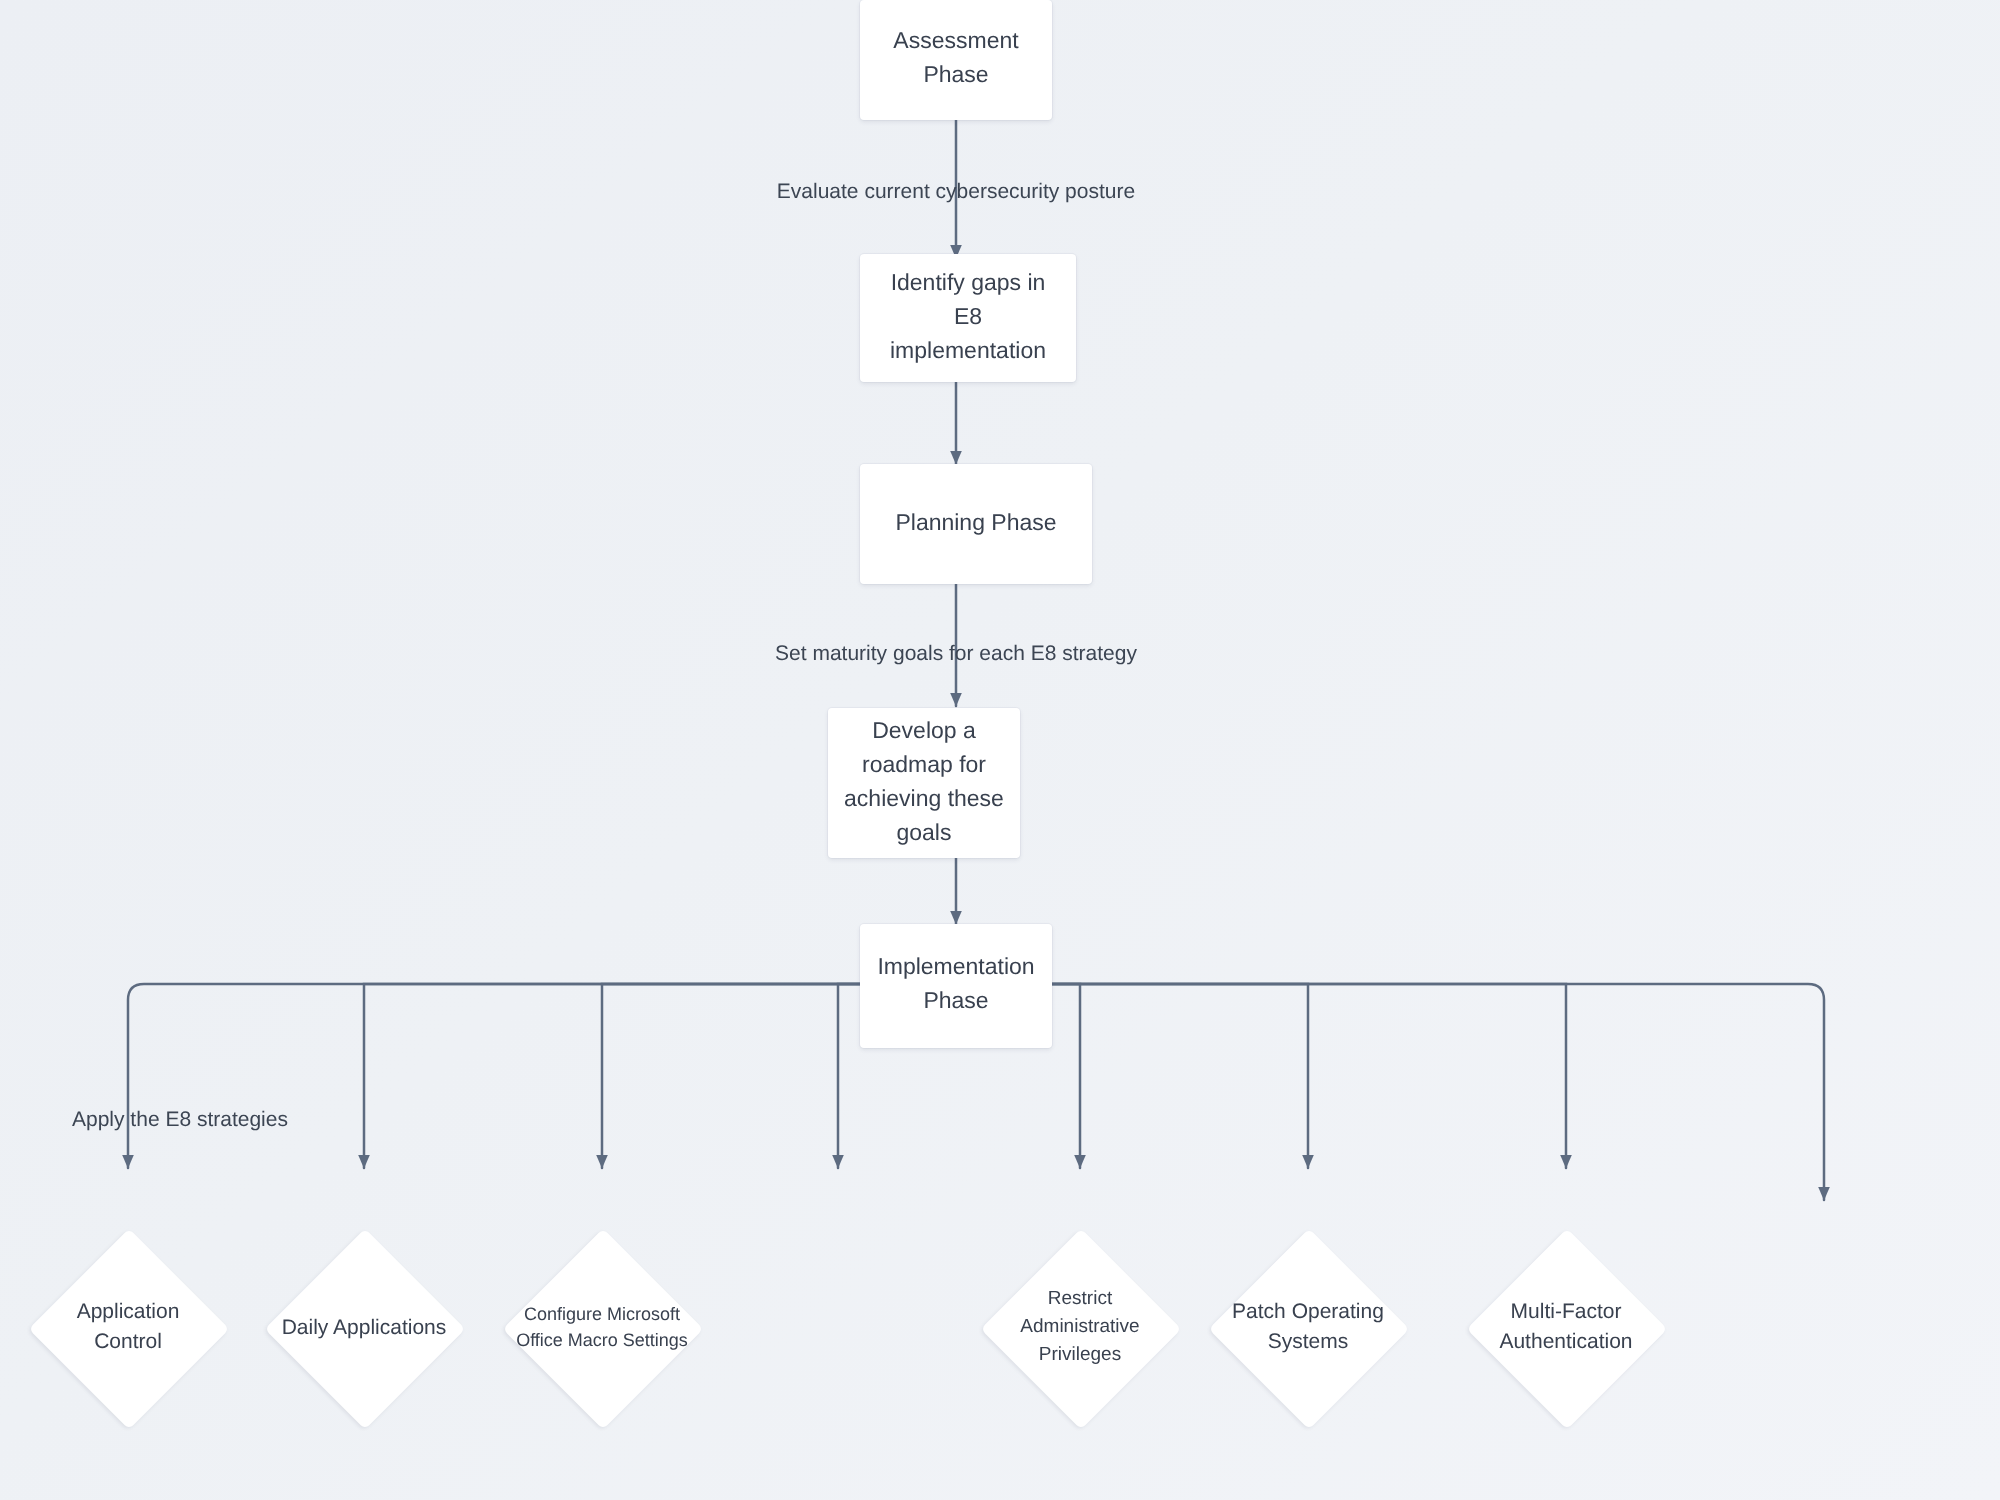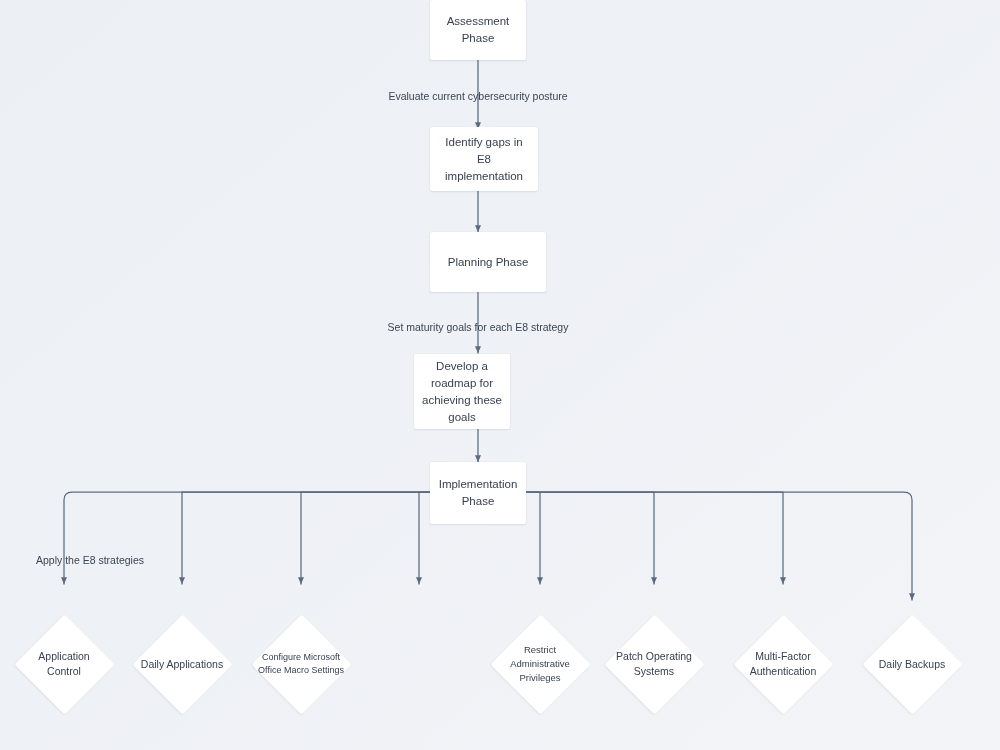--- a/index.html
+++ b/index.html
@@ -162,24 +162,20 @@
   <div class="node node-diamond" style="left:604px; top:614px; width:100px; height:100px;">
     <span class="diamond-shape"></span>
     <span class="diamond-label">Patch Operating Systems</span>
   </div>
 
   <div class="node node-diamond wide" style="left:733px; top:614px; width:100px; height:100px;">
     <span class="diamond-shape"></span>
     <span class="diamond-label">Multi-Factor Authentication</span>
   </div>
 
-  <div class="node node-diamond" style="left:862px; top:614px; width:100px; height:100px;">
-    <span class="diamond-shape"></span>
-    <span class="diamond-label">Daily Backups</span>
-  </div>
 
   <div class="edge-label" style="left:478px; top:96px;">Evaluate current cybersecurity posture</div>
 
   <div class="edge-label" style="left:478px; top:327px;">Set maturity goals for each E8 strategy</div>
 
   <div class="edge-label left-anchored" style="left:33px; top:560px;">Apply the E8 strategies</div>
 
 </div>
 
 </body></html>

